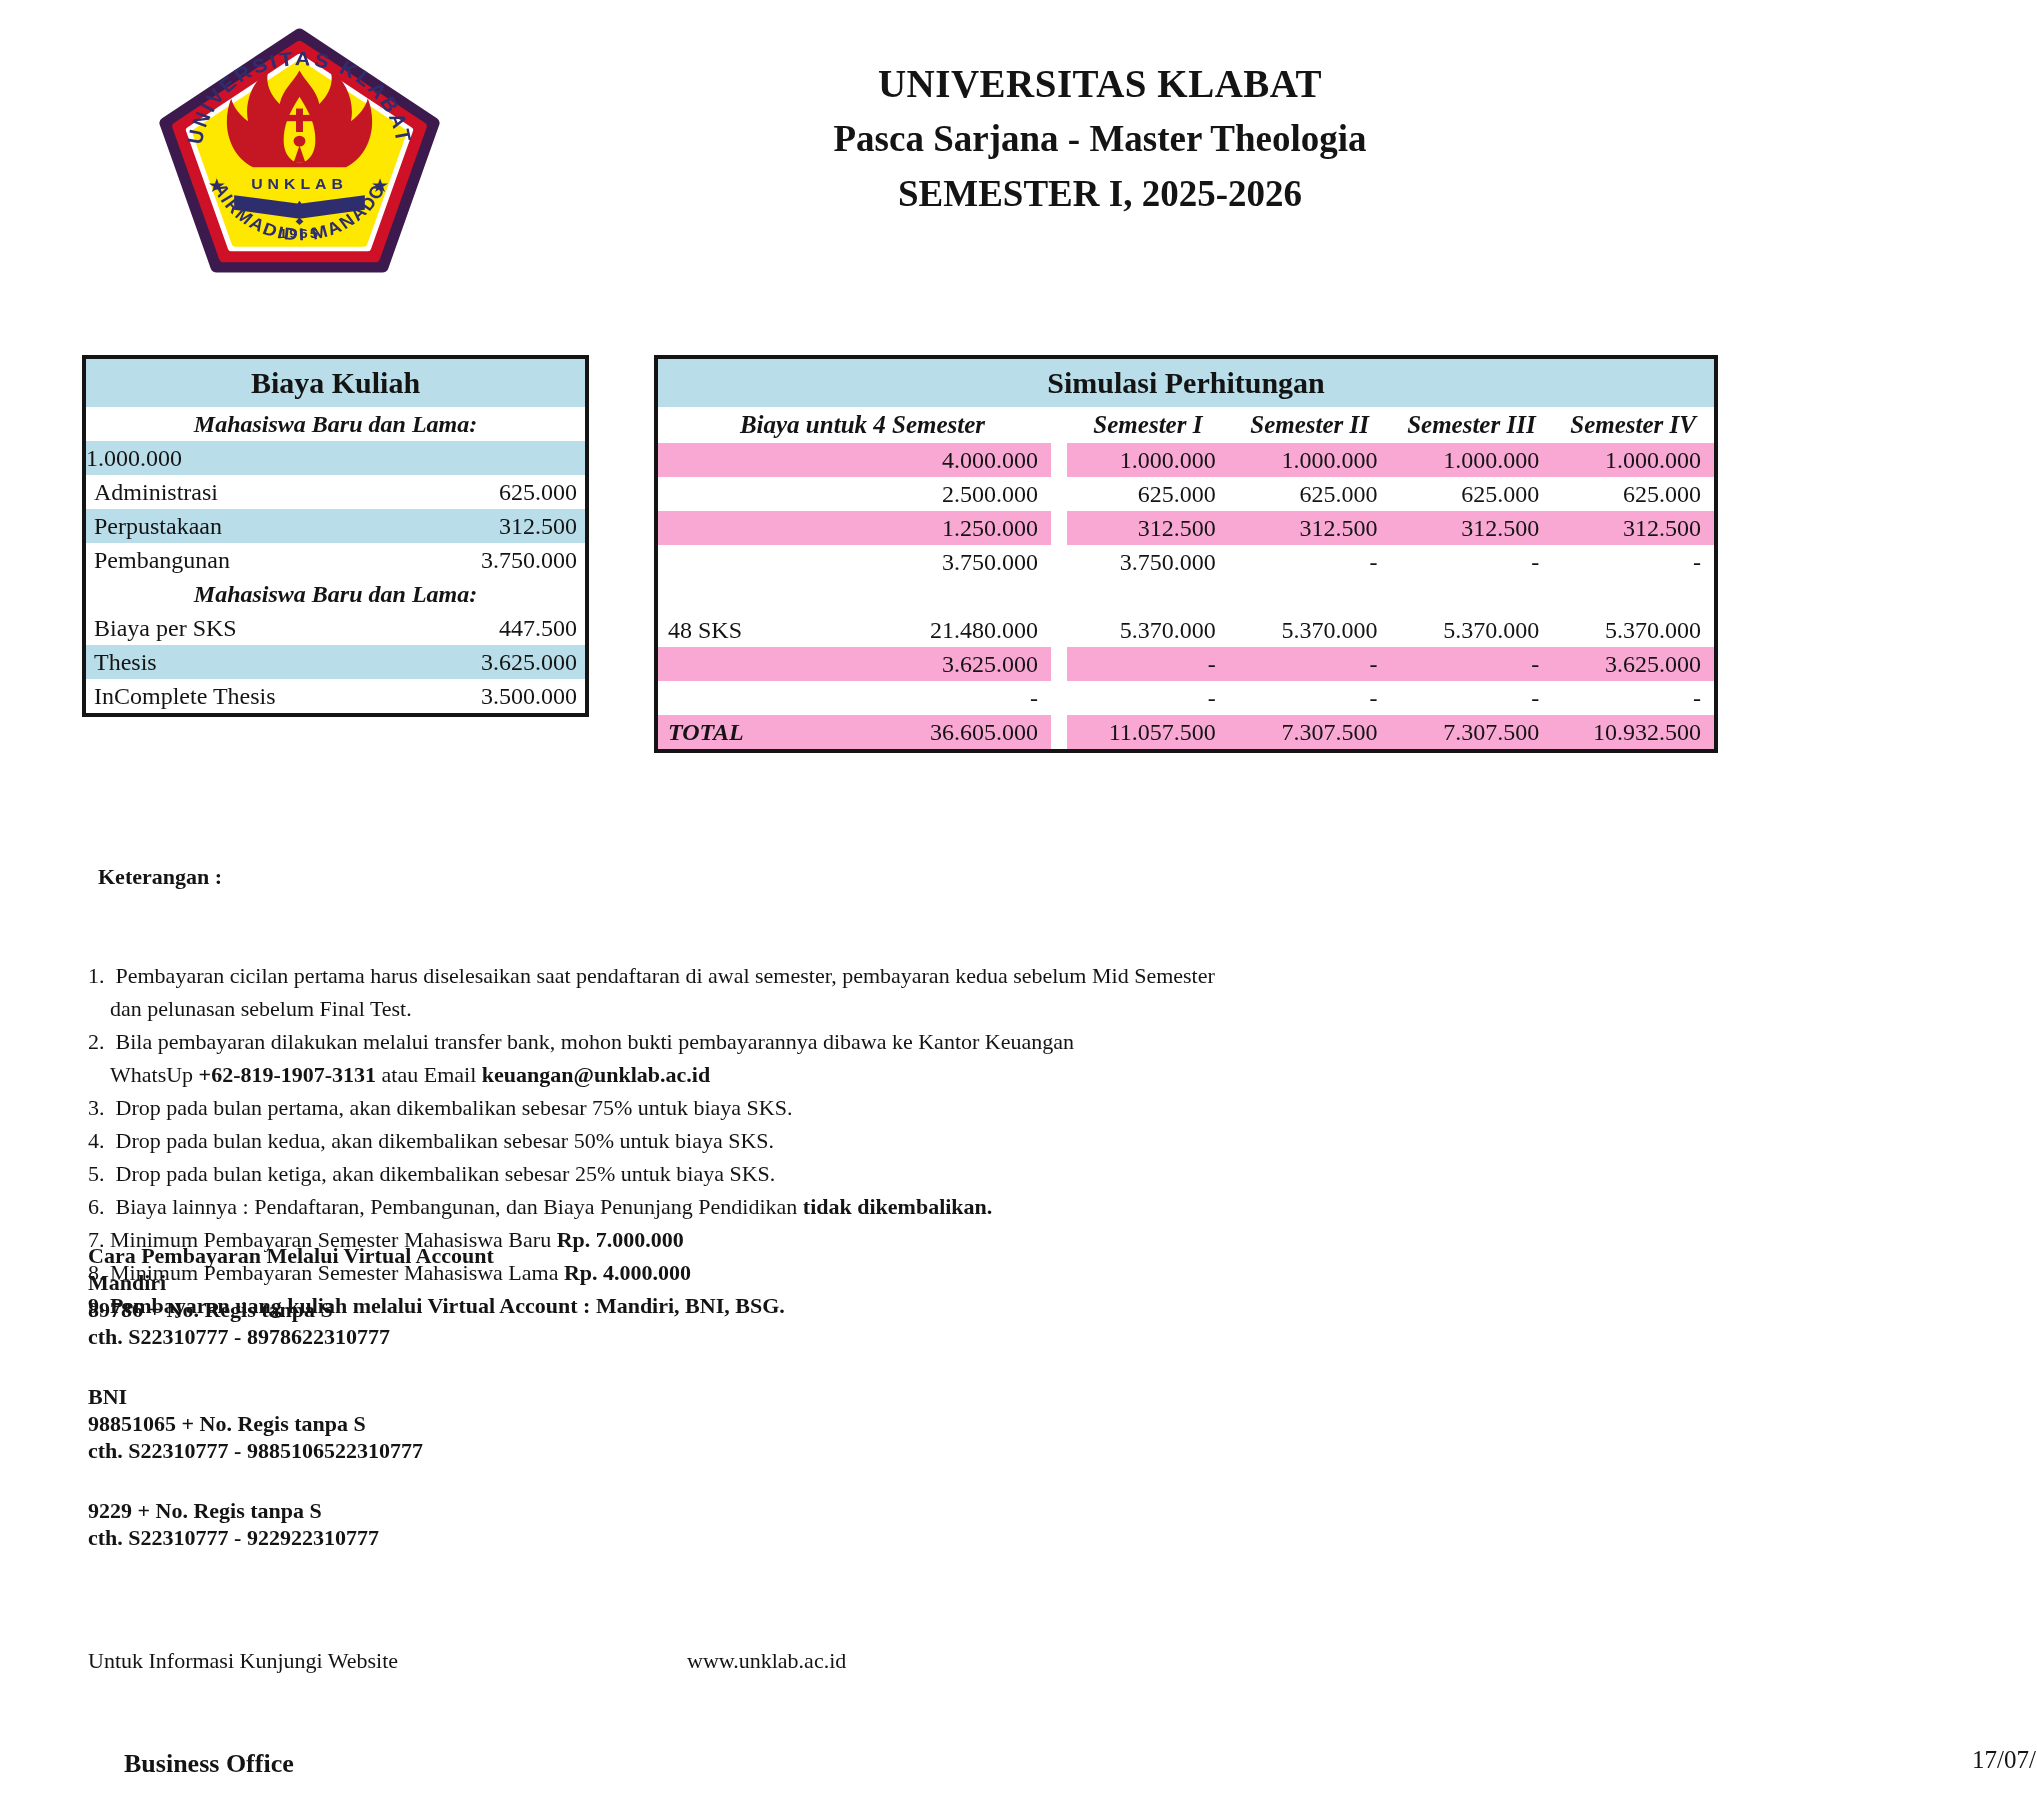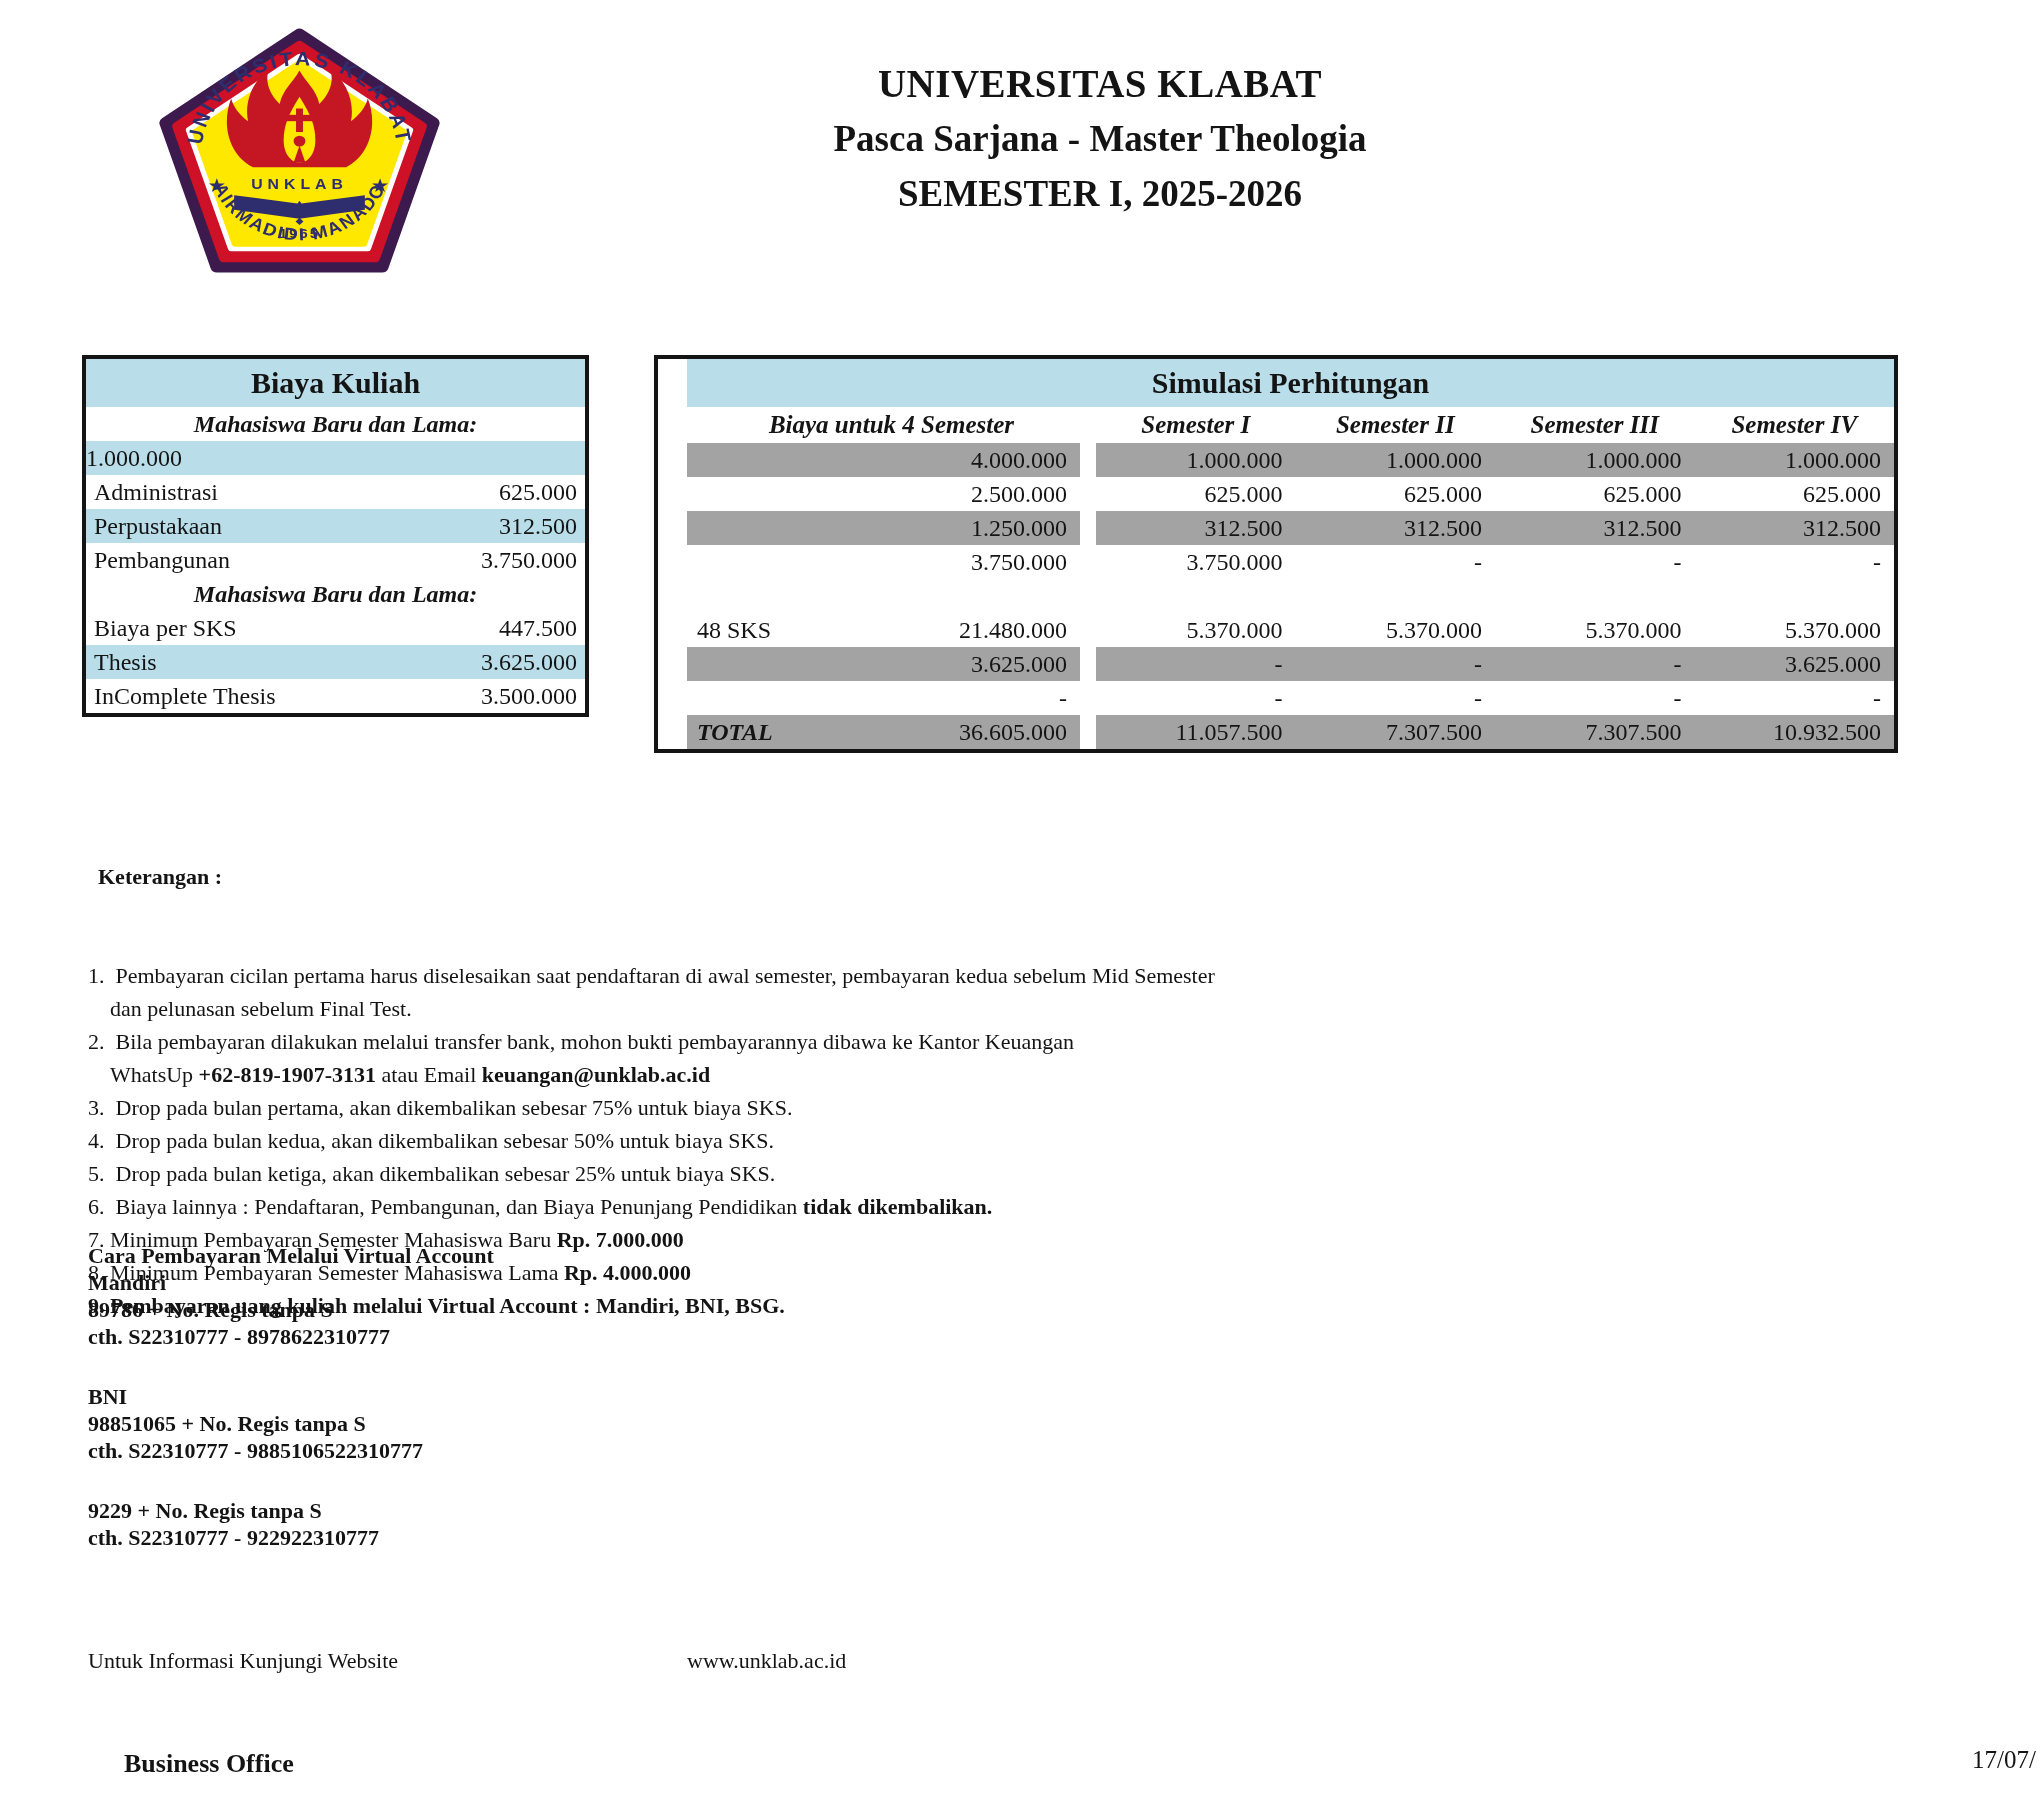--- a/index.html
+++ b/index.html
@@ -16,40 +16,40 @@
   .logo-arc{font-family:"Liberation Sans",sans-serif;font-weight:bold;fill:#2e2d6e;}
   .title-block{
     position:absolute;top:56px;left:652px;width:896px;
     text-align:center;font-weight:bold;line-height:55px;
   }
   .title-line1{font-size:39px;letter-spacing:0.5px;}
   .title-line2,.title-line3{font-size:37px;}
   
   .tbl{position:absolute;top:355px;border:4px solid #141414;box-sizing:border-box;background:#fff;}
   .fees-tbl{left:82px;width:507px;}
-  .sim-tbl{left:654px;width:1244px;padding-left:29px;}
+  .sim-tbl{left:654px;width:1064px;}
   .tbl-title{
     height:48px;line-height:48px;text-align:center;
     font-weight:bold;font-size:30px;background:#b9dee9;
   }
   .fee-row{display:flex;height:34px;line-height:34px;font-size:24px;}
   .fee-row.hl{background:#b9dee9;}
   .fee-row .label{flex:1;padding-left:8px;white-space:nowrap;}
   .fee-row .value{padding-right:8px;text-align:right;}
   .fee-row.sub{justify-content:center;font-weight:bold;font-style:italic;font-size:24px;}
   .sim-colhead{
     display:grid;grid-template-columns:409px repeat(4,1fr);
     height:36px;line-height:36px;background:#ffffff;
     font-weight:bold;font-style:italic;font-size:25px;text-align:center;
   }
   .sim-row{
     display:grid;grid-template-columns:129px 264px 16px repeat(4,1fr);
     height:34px;line-height:34px;font-size:24px;
   }
-  .sim-row.hl .cell{background:#a3a3a3;}
+  .sim-row.hl .cell{background:#f9a8d4;}
   .sim-row.hl .cell.spacer{background:#ffffff;}
   .sim-row .cell.lab{padding-left:10px;white-space:nowrap;font-family:Liberation Serif, serif;}
   .sim-row .cell.lab.tot{font-weight:bold;font-style:italic;}
   .sim-row .cell.val{text-align:right;padding-right:13px;}
   
   .notes{position:absolute;left:88px;top:794px;width:1851px;font-size:22px;line-height:33px;white-space:pre-wrap;}
   .notes-heading{font-weight:bold;margin-left:10px;}
   .note-line.ind1{padding-left:22px;}
   .note-line b{font-weight:bold;}
   

